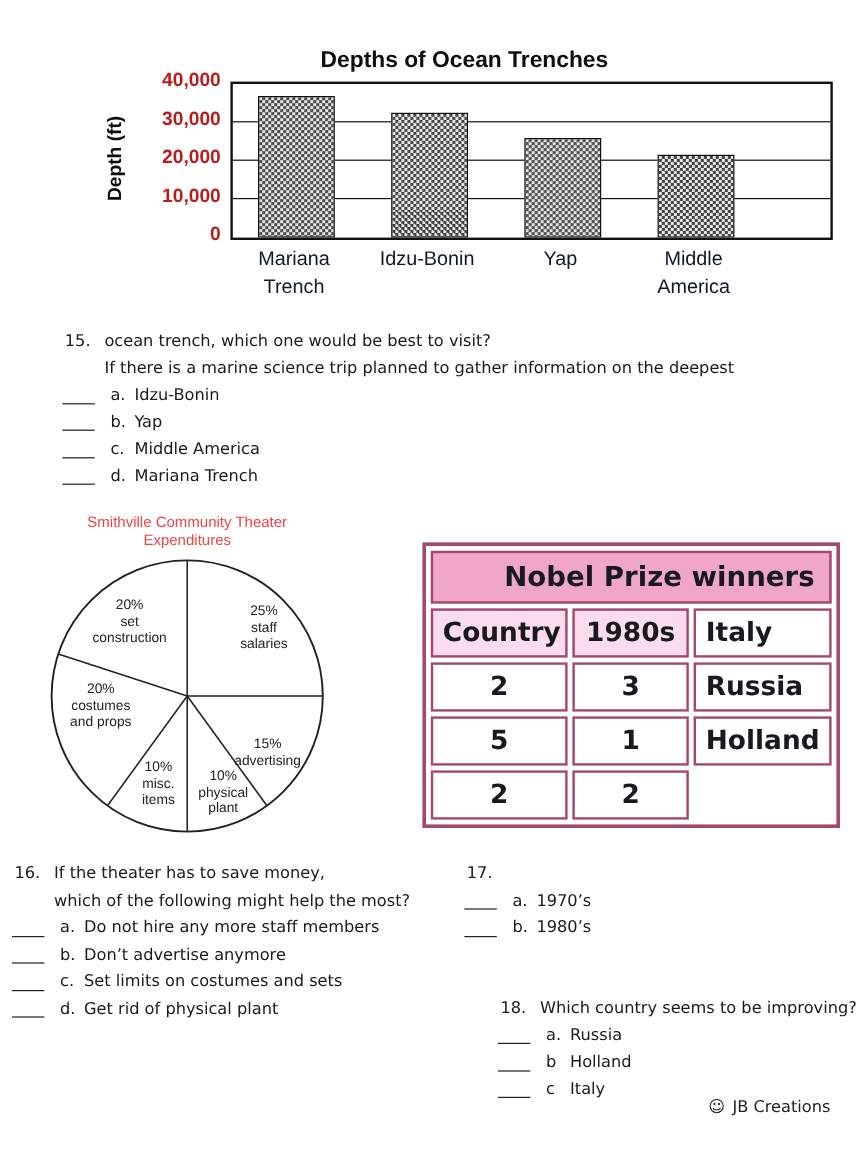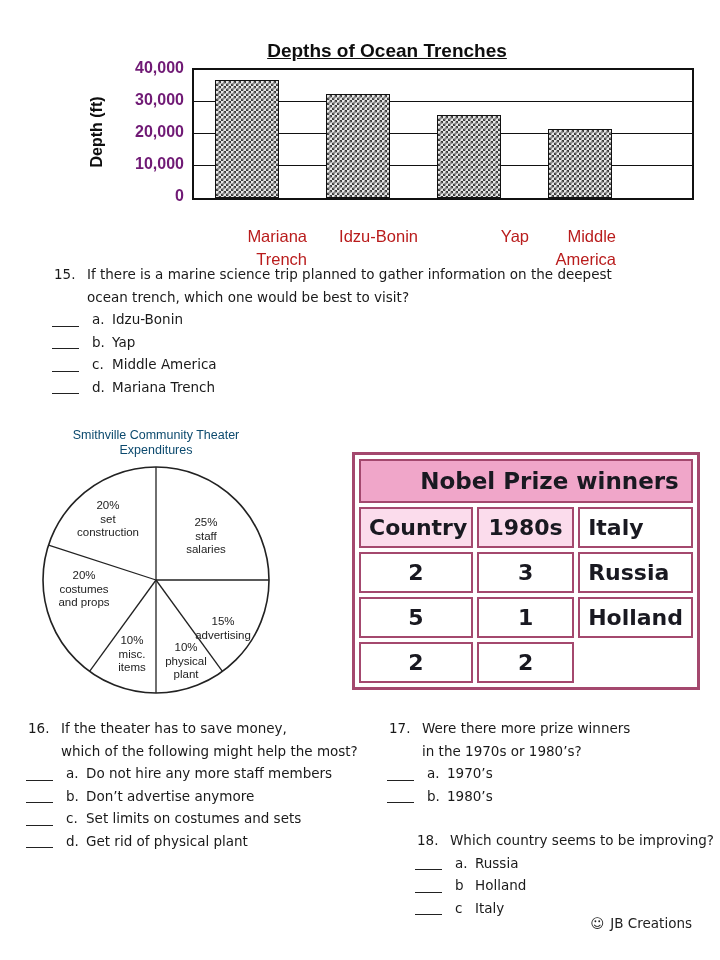--- a/index.html
+++ b/index.html
@@ -5,41 +5,41 @@
   html,body{margin:0;padding:0;}
   body{
     width:720px;height:960px;background:#ffffff;position:relative;overflow:hidden;
     font-family:"DejaVu Sans",sans-serif;color:#1a1a1a;
   }
 
   
   .chart{position:absolute;left:80px;top:40px;width:614px;height:215px;
          font-family:"Liberation Sans",sans-serif;}
   .chart-title{position:absolute;left:0;top:0;width:100%;text-align:center;
-         font-weight:bold;font-size:19px;color:#0e0e0e;text-decoration:underline;}
+         font-weight:bold;font-size:19px;color:#0e0e0e;}
   .ylabel{position:absolute;left:17px;top:92px;transform:translate(-50%,-50%) rotate(-90deg);
          font-weight:bold;font-size:16px;white-space:nowrap;color:#0e0e0e;}
   .plot{position:absolute;left:112px;top:28px;width:498px;height:128px;
          border:2px solid #111;background:#fff;}
   .gridline{position:absolute;left:0;width:100%;height:0;border-top:1.6px solid #111;}
   .bar{position:absolute;bottom:0;width:64px;border:1.6px solid #111;box-sizing:border-box;
          background-color:#e7e7e7;
          background-image:
            linear-gradient(45deg,#3c3c3c 25%,transparent 25%,transparent 75%,#3c3c3c 75%),
            linear-gradient(45deg,#3c3c3c 25%,transparent 25%,transparent 75%,#3c3c3c 75%);
          background-size:5px 5px;background-position:0 0,2.5px 2.5px;}
   .ytick{position:absolute;left:0;width:104px;text-align:right;font-weight:bold;
-         font-size:16px;line-height:20px;color:#701a75;}
-  .xtick{position:absolute;width:124px;text-align:right;font-size:16.5px;line-height:23px;
-         white-space:pre-line;color:#b91c1c;margin-top:20px;}
+         font-size:16px;line-height:20px;color:#b91c1c;}
+  .xtick{position:absolute;width:124px;text-align:center;font-size:16.5px;line-height:23px;
+         white-space:pre-line;color:#0f172a;}
 
   
   .pie-title{position:absolute;left:35px;top:428px;width:242px;text-align:center;
          font-family:"Liberation Sans",sans-serif;font-size:12.5px;line-height:15px;
-         color:#0c4a6e;white-space:pre-line;}
+         color:#ef4444;white-space:pre-line;}
   .pie-wrap{position:absolute;left:39px;top:463px;width:234px;height:234px;}
   .pie-label{position:absolute;transform:translate(-50%,-50%);text-align:center;
          font-family:"Liberation Sans",sans-serif;font-size:11.5px;line-height:13.5px;
          color:#222;white-space:pre-line;}
 
   
   .nobel{position:absolute;left:352px;top:452px;width:348px;height:238px;box-sizing:border-box;
          border:3px solid var(--tbl-border,#a4486e);background:#fff;padding:4px;
          font-family:"DejaVu Sans",sans-serif;}
   .nobel-title{height:44px;box-sizing:border-box;border:2px solid var(--tbl-border,#a4486e);
@@ -47,22 +47,22 @@
          font-weight:bold;font-size:23px;color:#191921;margin-bottom:4px;padding-left:47px;}
   .nobel-grid{display:grid;grid-template-columns:114px 1fr 1fr;gap:4px;}
   .ncell{box-sizing:border-box;border:2px solid var(--tbl-border,#a4486e);background:#fff;
          font-weight:bold;font-size:22px;color:#191921;display:flex;align-items:center;
          height:41px;padding:0 8px;}
   .ncell.center{justify-content:center;padding:0;}
   .ncell.hdr{background:var(--tbl-header-bg,#fbdcec);}
 
   
   .question{position:absolute;font-size:13.5px;line-height:22.5px;color:#1a1a1a;}
-  #q15{left:50px;top:263px;width:640px;}
-  #q16{left:24px;top:717px;width:365px;}
+  #q15{left:50px;top:273px;width:640px;}
+  #q16{left:8px;top:717px;width:365px;}
   #q17{left:385px;top:717px;width:330px;}
   #q18{left:385px;top:829px;width:335px;margin-left:28px;}
   .q-head{display:flex;}
   .q-num{flex:none;width:37px;padding-left:4px;box-sizing:border-box;}
   .q-lines{flex:1;}
   .q-opt{display:flex;height:22.5px;padding-left:2px;}
   .blank{flex:none;width:27px;height:16px;border-bottom:1.7px solid #222;
          align-self:flex-end;margin-bottom:4px;margin-right:13px;}
   .q-letter{flex:none;width:20px;}
 
@@ -87,35 +87,35 @@
     </div>
 <div class="ytick" style="top: 146px;">0</div>
     <div class="ytick" style="top: 114px;">10,000</div>
     <div class="ytick" style="top: 82px;">20,000</div>
     <div class="ytick" style="top: 50px;">30,000</div>
     <div class="ytick" style="top: 18px;">40,000</div>
     <div class="xtick" style="left: 103px; top: 165px;">Mariana
 Trench</div>
     <div class="xtick" style="left: 214px; top: 165px;">Idzu-Bonin</div>
     <div class="xtick" style="left: 325px; top: 165px;">Yap</div>
-    <div class="xtick" style="left: 412px; top: 165px;">Middle
+    <div class="xtick" style="left: 436px; top: 165px;">Middle
 America</div>
   </div>
 
 <div class="pie-title">Smithville Community Theater
 Expenditures</div>
 <div class="pie-wrap"><svg width="234" height="234" viewBox="0 0 234 234">
       <circle cx="117" cy="117" r="113" fill="#ffffff" stroke="#222" stroke-width="1.6"></circle>
       <line x1="117" y1="117" x2="117" y2="4" stroke="#222" stroke-width="1.3"></line>
       <line x1="117" y1="117" x2="230" y2="117" stroke="#222" stroke-width="1.3"></line>
       <line x1="117" y1="117" x2="183.41973350904948" y2="208.41892036436906" stroke="#222" stroke-width="1.3"></line>
       <line x1="117" y1="117" x2="117.00000000000001" y2="230" stroke="#222" stroke-width="1.3"></line>
       <line x1="117" y1="117" x2="50.58026649095055" y2="208.41892036436906" stroke="#222" stroke-width="1.3"></line>
       <line x1="117" y1="117" x2="9.530613658647638" y2="82.08107963563097" stroke="#222" stroke-width="1.3"></line>
-    </svg><div class="pie-label" style="left: 167px; top: 61px; margin-top: 12px;">25%
+    </svg><div class="pie-label" style="left: 181px; top: 61px;">25%
 staff
 salaries</div><div class="pie-label" style="left: 184px; top: 136px; margin-top: 29px;">15%
 advertising</div><div class="pie-label" style="left: 147px; top: 198px;">10%
 physical
 plant</div><div class="pie-label" style="left: 93px; top: 191px;">10%
 misc.
 items</div><div class="pie-label" style="left: 45px; top: 126px;">20%
 costumes
 and props</div><div class="pie-label" style="left: 69px; top: 56px;">20%
 set
@@ -135,22 +135,22 @@
       <div class="ncell">Holland</div>
       <div class="ncell center">2</div>
       <div class="ncell center">2</div>
     </div>
 </div>
 
 <div class="question" id="q15">
   <div class="q-head">
     <span class="q-num">15.</span>
     <div class="q-lines">
+        <div class="q-line">ocean trench, which one would be best to visit?</div>
         <div class="q-line">If there is a marine science trip planned to gather information on the deepest</div>
-        <div class="q-line">ocean trench, which one would be best to visit?</div>
       </div>
   </div>
   <div class="q-opts">
       <div class="q-opt">
         <span class="blank"></span>
         <span class="q-letter">a.</span>
         <span class="q-text">Idzu-Bonin</span>
       </div>
       <div class="q-opt">
         <span class="blank"></span>
@@ -198,24 +198,20 @@
         <span class="blank"></span>
         <span class="q-letter">d.</span>
         <span class="q-text">Get rid of physical plant</span>
       </div>
     </div>
 </div>
 
 <div class="question" id="q17">
   <div class="q-head">
     <span class="q-num">17.</span>
-    <div class="q-lines">
-        <div class="q-line">Were there more prize winners</div>
-        <div class="q-line">in the 1970s or 1980’s?</div>
-      </div>
   </div>
   <div class="q-opts">
       <div class="q-opt">
         <span class="blank"></span>
         <span class="q-letter">a.</span>
         <span class="q-text">1970’s</span>
       </div>
       <div class="q-opt">
         <span class="blank"></span>
         <span class="q-letter">b.</span>

